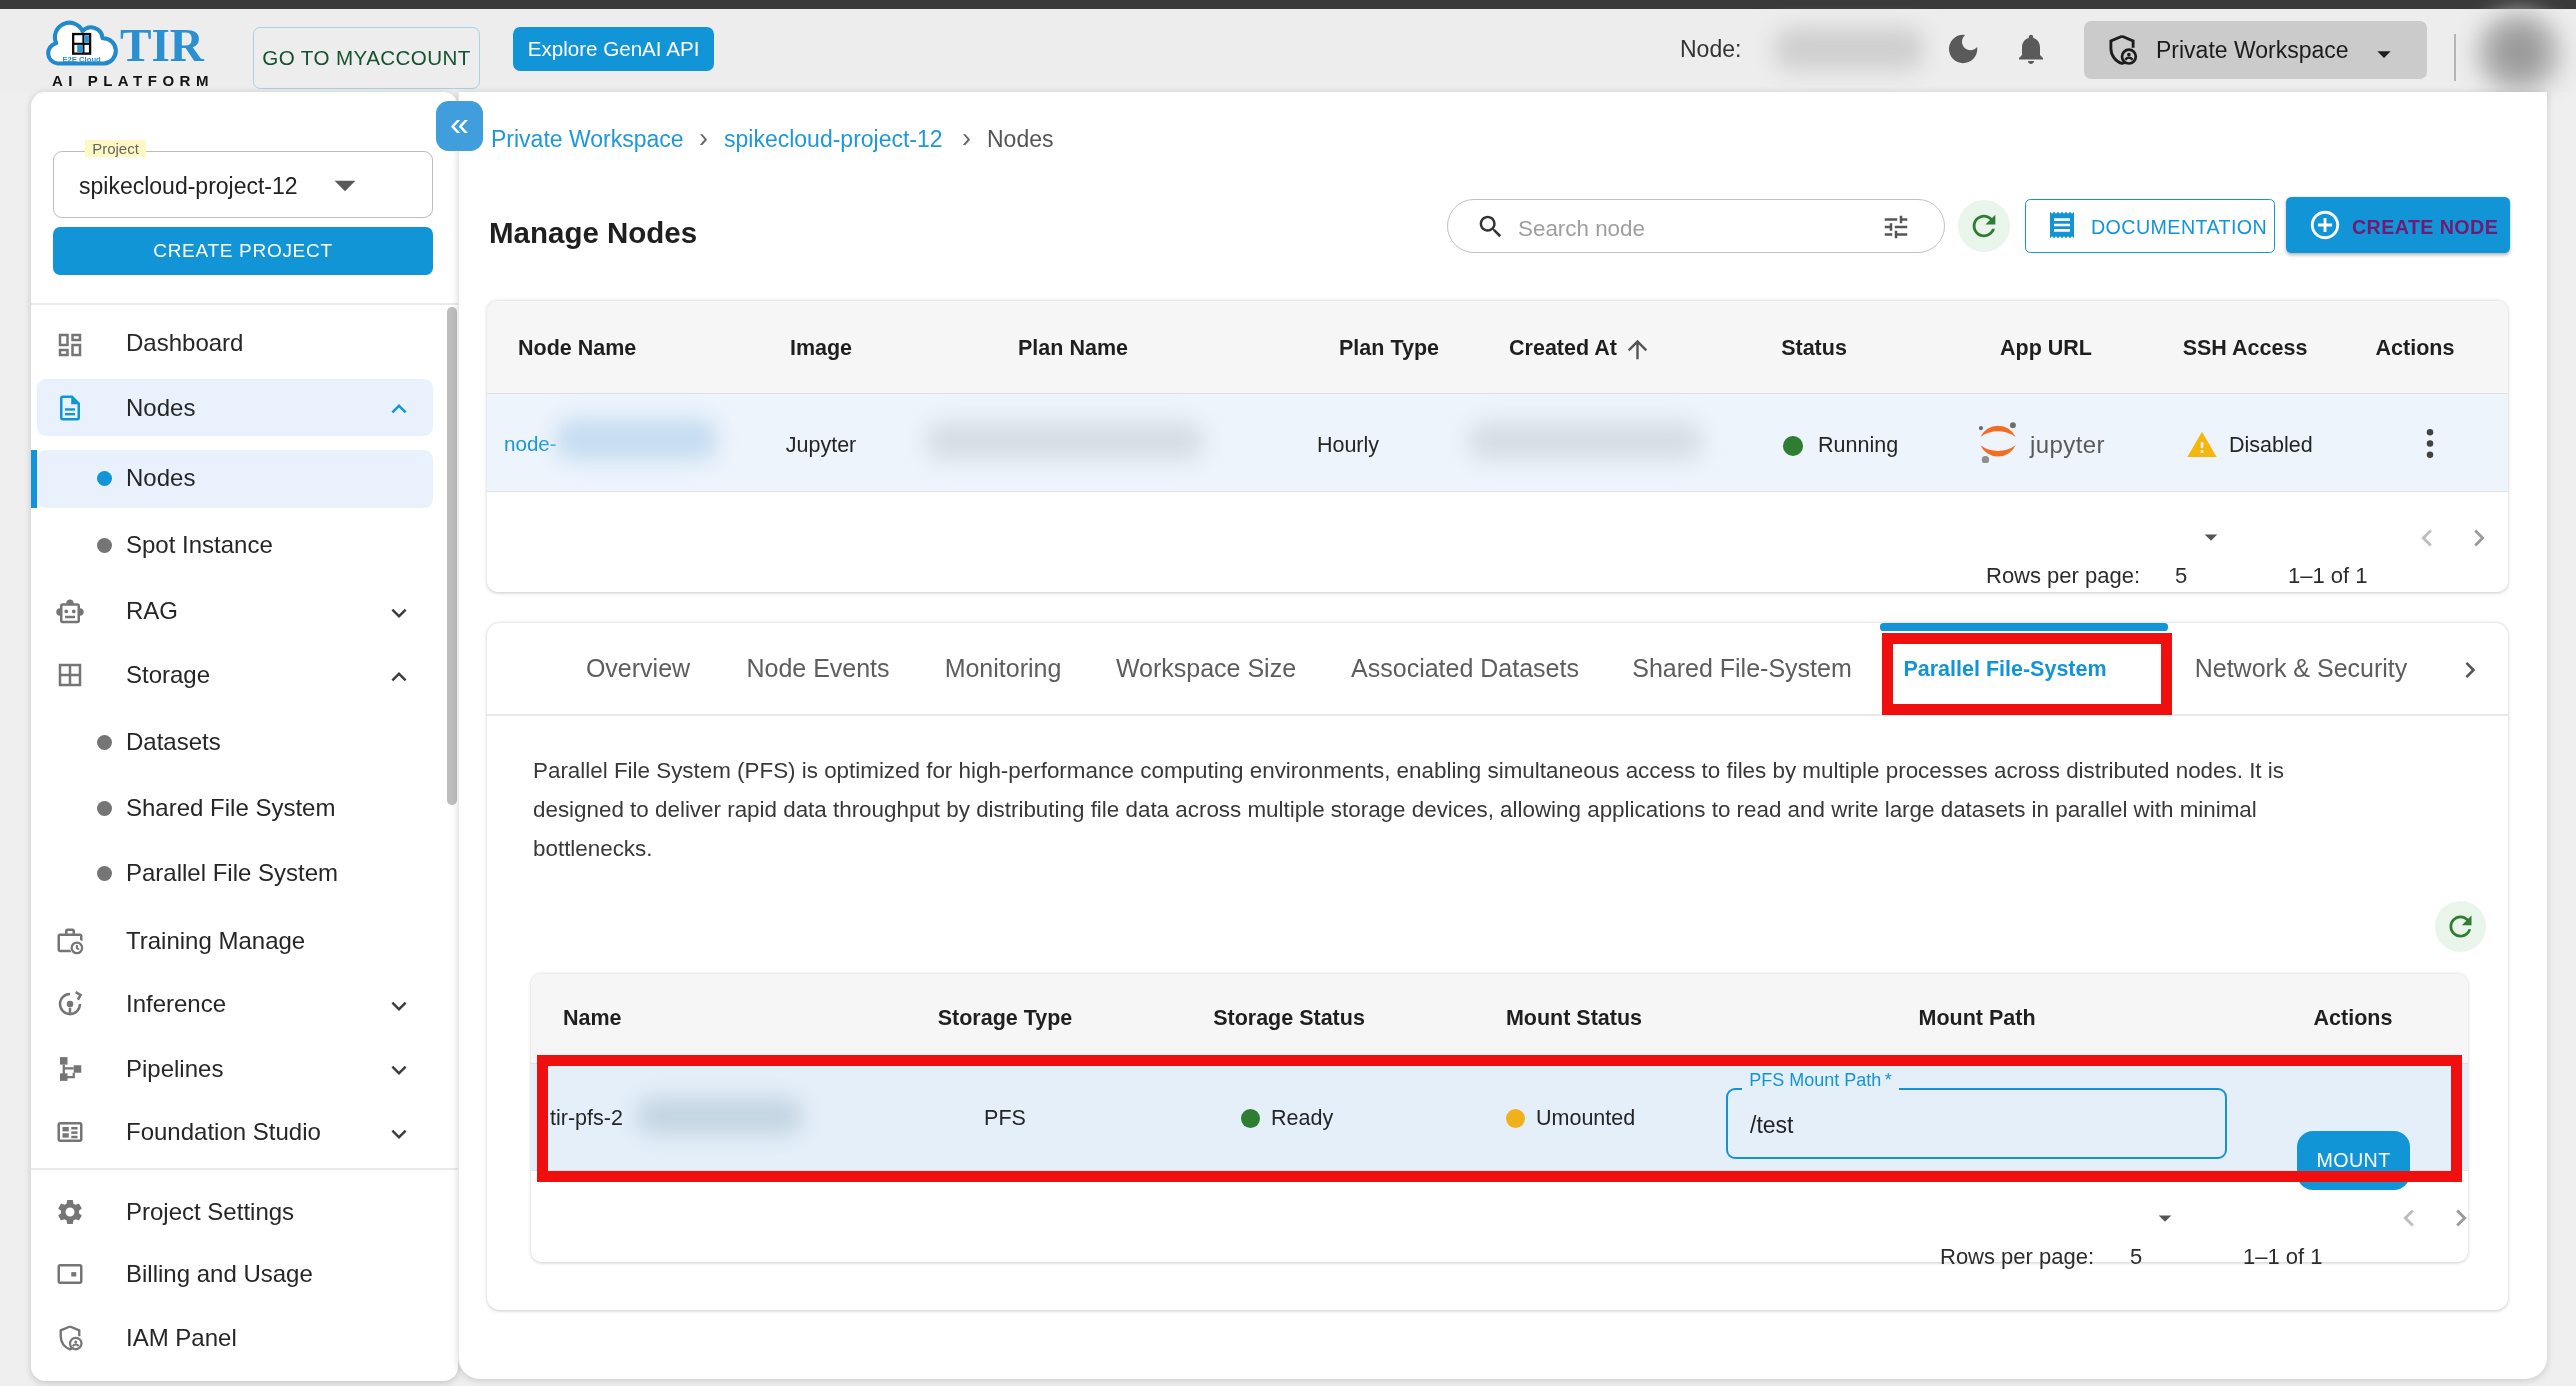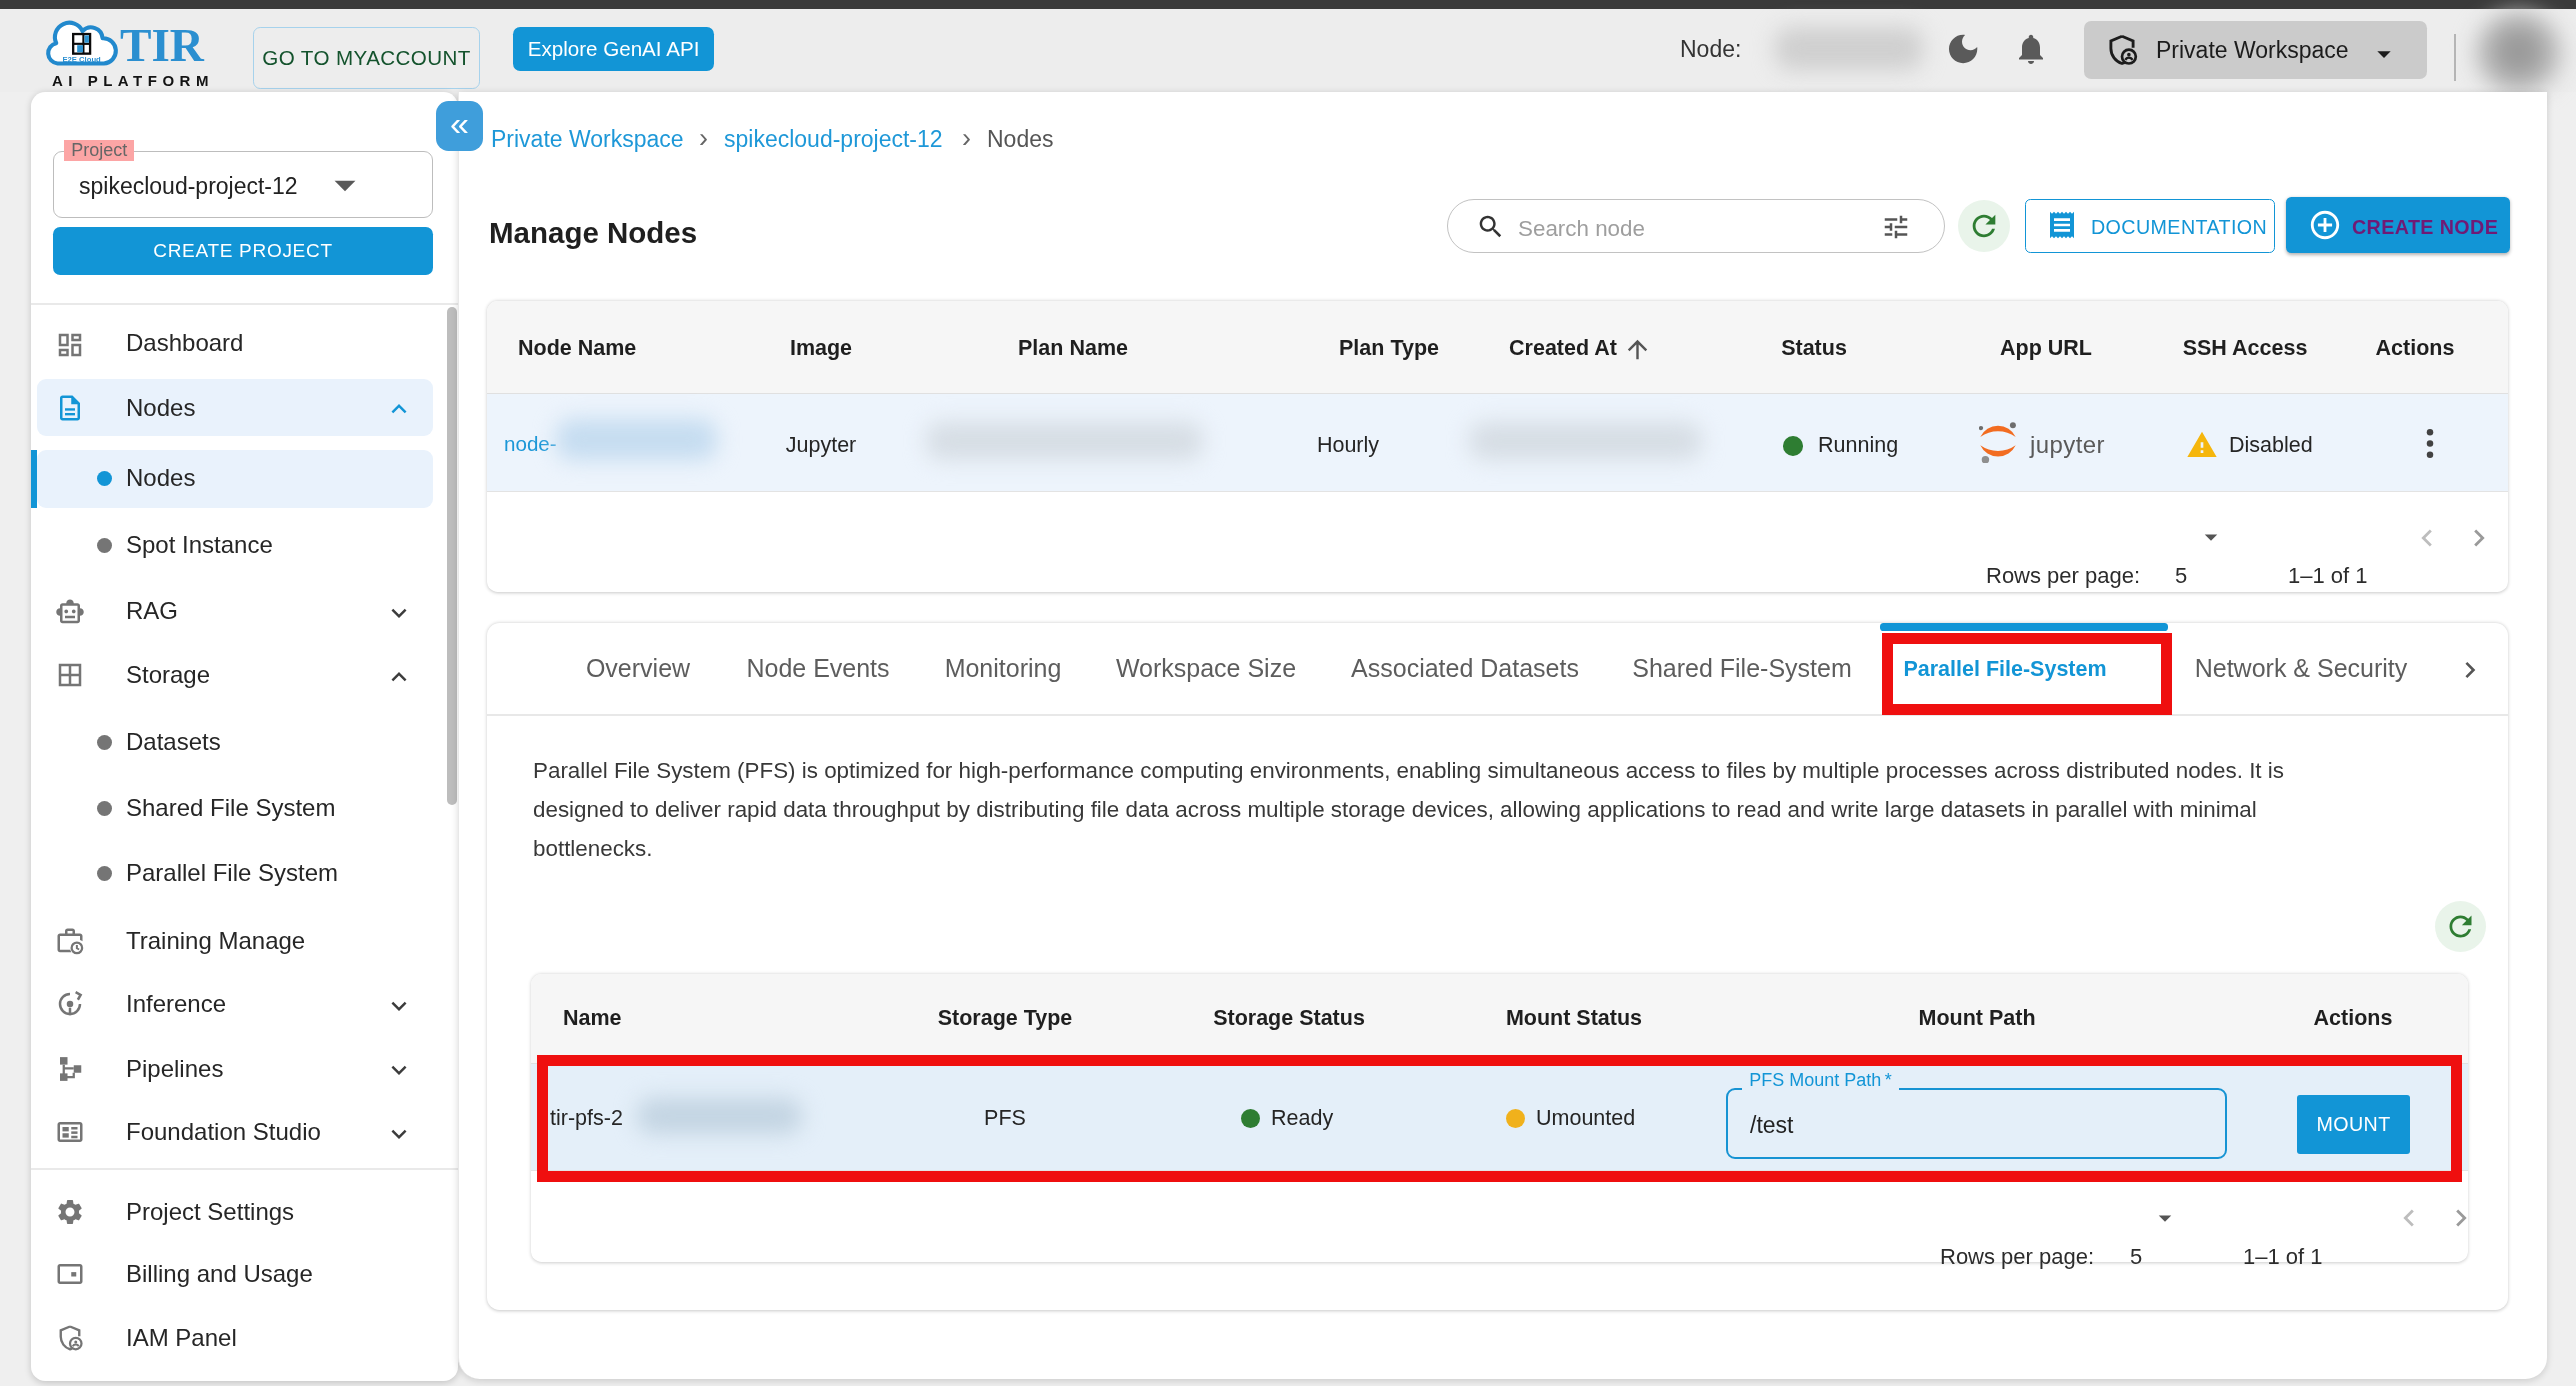--- a/index.html
+++ b/index.html
@@ -61,21 +61,21 @@
 <div class="abs" style="left:2156px; top:37px; font-size:23px; color:#1c1c1c;">Private Workspace</div>
 <svg class="abs" style="left:2368px; top:38px;" width="32" height="32" viewBox="0 0 24 24">
     <path d="M7 10l5 5 5-5z" fill="#1c1c1c"></path>
   </svg>
 <div class="abs" style="left:2454px; top:34px; width:1.8px; height:47px; background:#b5b5b5;"></div>
 <div class="blurblob" style="left:2474px; top:10.7px; width:89px; height:84px; background:radial-gradient(circle at 50% 48%, #8f8f8f 0%, #a8a8a8 40%, #cfcfcf 72%, #e8e8e8 100%); filter:blur(10.7px); border-radius:50%;"></div>
 
 <div class="sidebar"></div>
 
 <div class="abs" style="left:53px; top:151px; width:380px; height:67px; border:1.8px solid #bdbdbd; border-radius:9px;"></div>
-<div class="abs" style="left:64px; top:140px; background:#fca5a5; padding:0 7.2px; font-size:18px; color:#666;">Project</div>
+<div class="abs" style="left:85px; top:140px; background:#fef9c3; padding:0 7.2px; font-size:15px; color:#666;">Project</div>
 <div class="abs" style="left:79px; top:173px; font-size:23px; color:#222;">spikecloud-project-12</div>
 <svg class="abs" style="left:320px; top:160px;" width="50" height="50" viewBox="0 0 24 24">
     <path d="M7 10l5 5 5-5z" fill="#595959"></path>
   </svg>
 <div class="abs ctext btn-blue" style="left:53px; top:227px; width:380px; height:48px; border-radius:7.2px; font-size:19px; letter-spacing:0.7px;">CREATE PROJECT</div>
 <div class="abs" style="left:31px; top:303px; width:427px; height:1.8px; background:#e9e9e9;"></div>
 
 <style>
   .mi { position:absolute; left:126px; font-size:24px; color:#262626; white-space:nowrap; }
   .mico { position:absolute; left:55px; }
@@ -345,21 +345,21 @@
 <div class="blurblob" style="left:637px; top:1098px; width:165px; height:36px; background:#c3d4e2;"></div>
 <div class="td tdc" style="left:1005px; top:1106px;">PFS</div>
 <div class="dot" style="left:1241px; top:1109px; width:19px; height:19px; background:#2e7d32;"></div>
 <div class="td" style="left:1271px; top:1106px;">Ready</div>
 <div class="dot" style="left:1506px; top:1109px; width:19px; height:19px; background:#f0b11c;"></div>
 <div class="td" style="left:1536px; top:1106px;">Umounted</div>
 
 <div class="abs" style="left:1726px; top:1088px; width:501px; height:71px; border:2.7px solid #1693d3; border-radius:9px;"></div>
 <div class="abs" style="left:1742px; top:1070px; background:#e4eff9; padding:0 7.2px; font-size:18px; color:#1295d6;">PFS Mount Path *</div>
 <div class="abs" style="left:1750px; top:1112px; font-size:23px; color:#222;">/test</div>
-<div class="abs btn-blue ctext" style="left:2297px; top:1095px; width:113px; height:59px; border-radius:3px; font-size:19.7px; letter-spacing:0.4px;">MOUNT</div>
+<div class="abs btn-blue ctext" style="left:2297px; top:1131px; width:113px; height:59px; border-radius:16px; font-size:19.7px; letter-spacing:0.4px;">MOUNT</div>
 
 <div class="pg" style="left:1940px; top:1204px;">Rows per page:</div>
 <div class="pg" style="left:2130px; top:1204px;">5</div>
 <svg class="abs" style="left:2150px; top:1203px;" width="30" height="30" viewBox="0 0 24 24">
     <path d="M7 10l5 5 5-5z" fill="#555"></path>
   </svg>
 <div class="pg" style="left:2243px; top:1204px;">1–1 of 1</div>
 <svg class="chev" style="left:2392px; top:1201px;" width="34" height="34" viewBox="0 0 24 24">
     <path d="M15.4 7.4 14 6l-6 6 6 6 1.4-1.4L10.8 12z" fill="#bdbdbd"></path>
   </svg>

